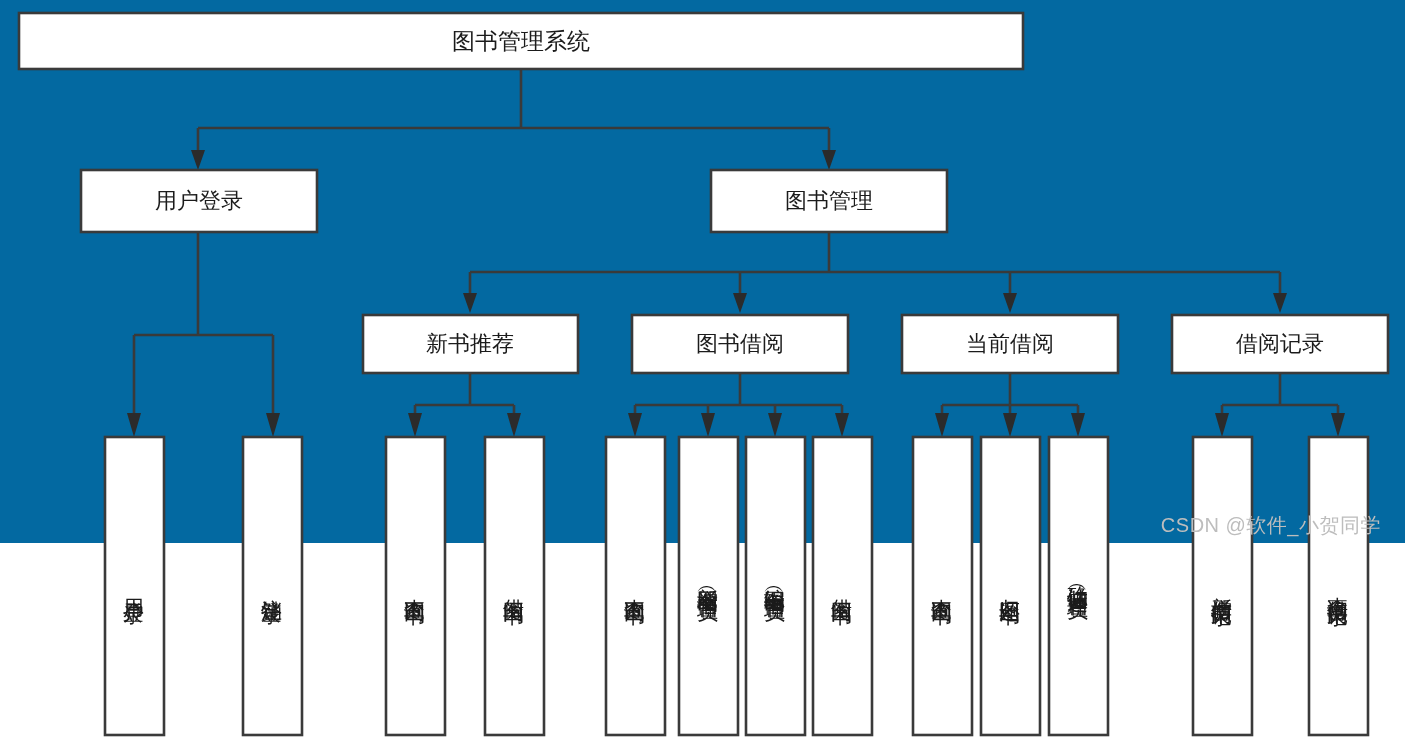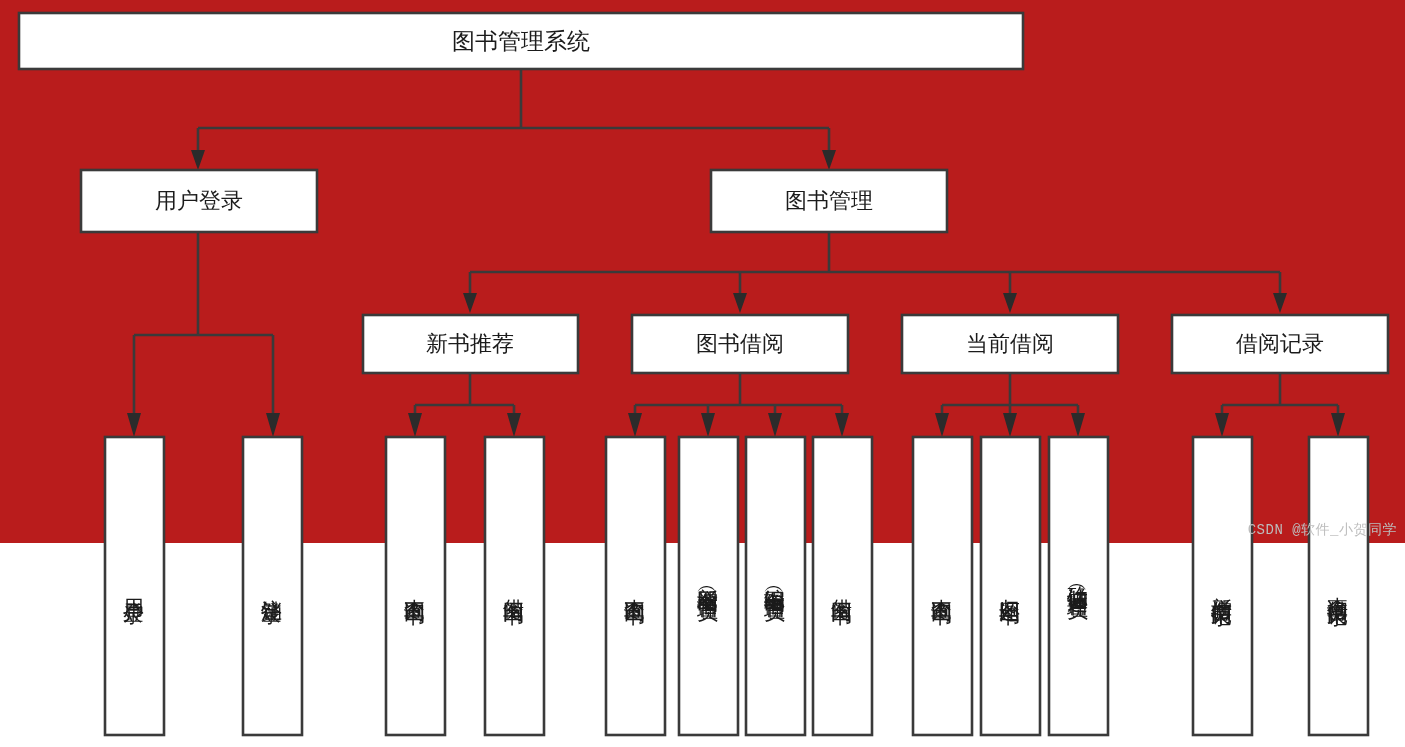--- a/index.html
+++ b/index.html
@@ -1,41 +1,41 @@
 <!DOCTYPE html>
 <html><head>
 <meta charset="utf-8">
 <style>
   html,body{margin:0;padding:0;background:#ffffff;}
   body{
     font-family:"Liberation Sans","DejaVu Sans",sans-serif;
     width:1405px;height:747px;overflow:hidden;
   }
-  #stage{position:relative;width:1405px;height:543px;background:#b91c1c;}
+  #stage{position:relative;width:1405px;height:543px;background:#0369a1;}
   svg#diagram{position:absolute;left:0;top:0;width:1405px;height:747px;display:block;}
   .nodebox{fill:#ffffff;stroke:#3a3a3a;stroke-width:2.6;}
   .conn{stroke:#3a3a3a;stroke-width:2.6;fill:none;stroke-linecap:butt;}
   .arrowhead{fill:#2b2b2b;stroke:none;}
   .nodelabel{
     font-family:"Liberation Sans","DejaVu Sans",sans-serif;
     fill:#1b1b1b;font-size:22px;text-anchor:middle;
     dominant-baseline:middle;
   }
   .nodelabel.root{font-size:23px;}
   .vlabel{
     font-family:"Liberation Sans","DejaVu Sans",sans-serif;
     fill:#1b1b1b;font-size:21px;text-anchor:middle;
     writing-mode:vertical-rl;
     letter-spacing:2px;
   }
   .watermark{
     position:absolute;
-    right:8px;bottom:4px;
-    font-family:Liberation Mono, monospace;
-    font-size:14px;
+    right:24px;bottom:4px;
+    font-family:Liberation Sans, sans-serif;
+    font-size:20px;
     color:#bdbdbd;
     white-space:nowrap;
     letter-spacing:0.5px;
     pointer-events:none;
   }
 </style>
 </head>
 <body>
 
 <div id="stage">

